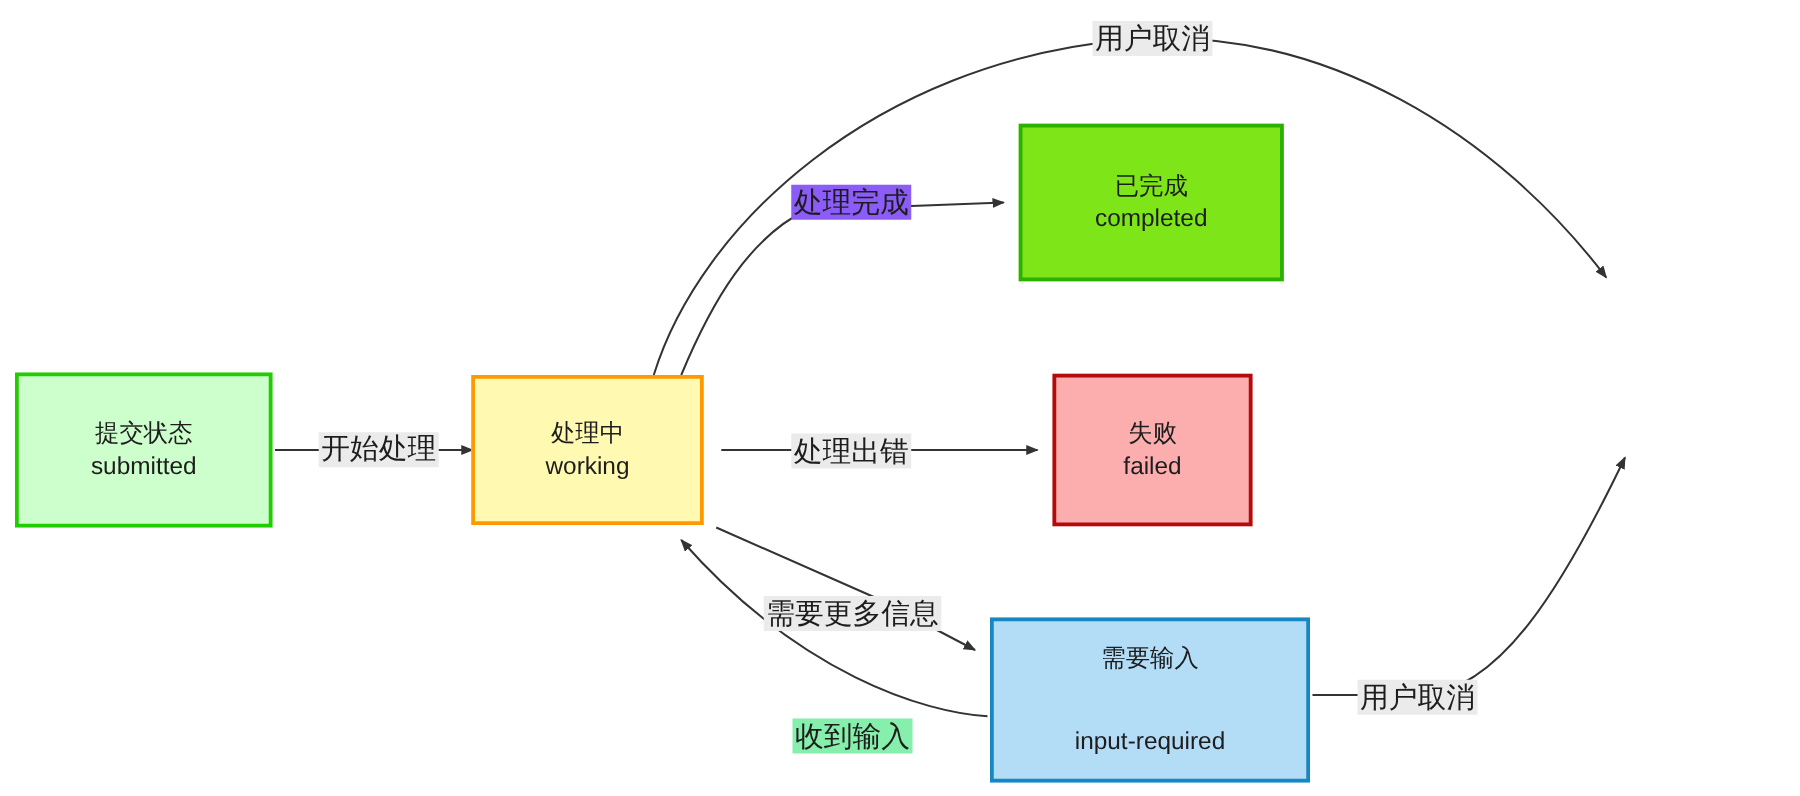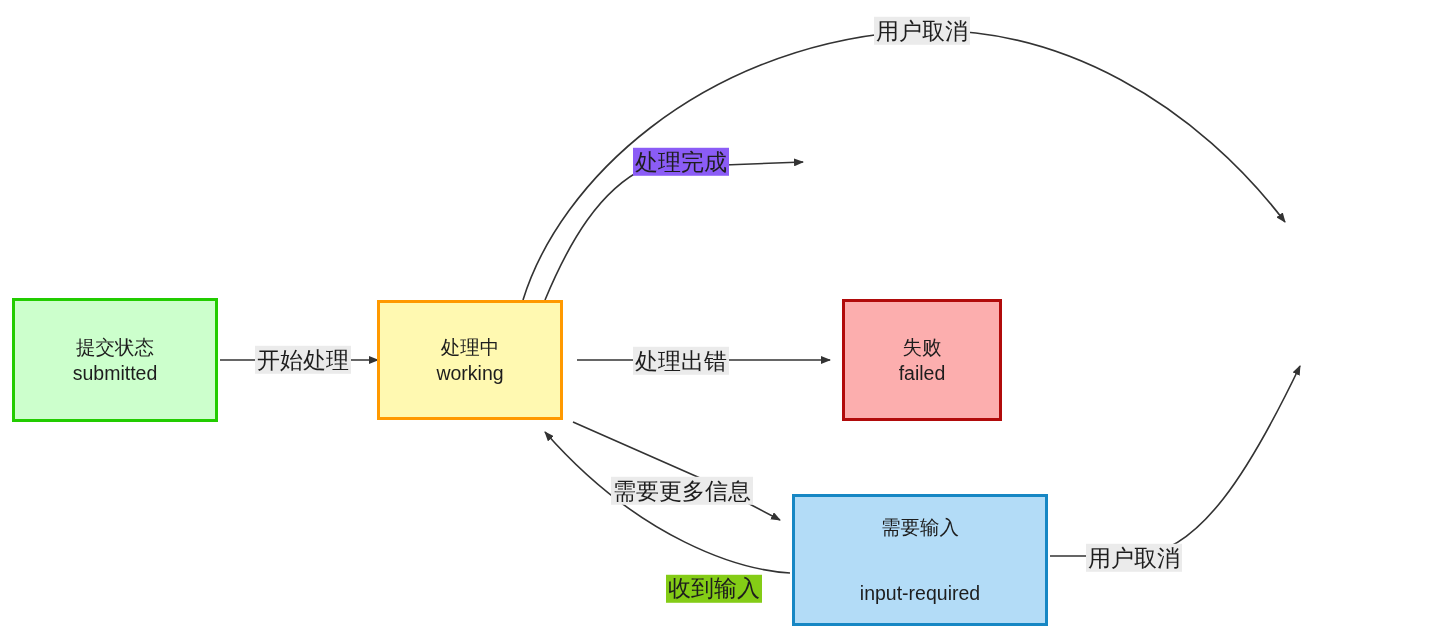--- a/index.html
+++ b/index.html
@@ -106,33 +106,37 @@
   <div class="node" id="node-submitted" style="left: 12px; top: 298px; width: 206px; height: 124px; background: rgb(204, 255, 204); border: 3px solid rgb(34, 204, 0);">
     <span class="label-cn">提交状态</span>
     <span class="label-en">submitted</span>
   </div>
 
   <div class="node" id="node-working" style="left: 377px; top: 300px; width: 186px; height: 120px; background: rgb(255, 249, 177); border: 3px solid rgb(255, 153, 0);">
     <span class="label-cn">处理中</span>
     <span class="label-en">working</span>
   </div>
 
+  <div class="node" id="node-completed" style="left: 815px; top: 99px; width: 212px; height: 126px; background: rgb(126, 229, 24); border: 3px solid rgb(43, 178, 0);">
+    <span class="label-cn">已完成</span>
+    <span class="label-en">completed</span>
+  </div>
 
   <div class="node" id="node-failed" style="left: 842px; top: 299px; width: 160px; height: 122px; background: rgb(252, 174, 174); border: 3px solid rgb(177, 11, 11);">
     <span class="label-cn">失败</span>
     <span class="label-en">failed</span>
   </div>
 
 
   <div class="node" id="node-input-required" style="left: 792px; top: 494px; width: 256px; height: 132px; background: rgb(179, 220, 247); border: 3px solid rgb(23, 135, 196); gap: 39px;">
     <span class="label-cn">需要输入</span>
     <span class="label-en">input-required</span>
   </div>
 
-  <div class="edge-label" id="edge-label-0" style="left: 303px; top: 360px; background: rgb(235, 235, 235);">开始处理</div>
+  <div class="edge-label" id="edge-label-0" style="left: 303px; top: 360px; background: rgb(235, 235, 235); font-family: Liberation Serif, serif;">开始处理</div>
   <div class="edge-label" id="edge-label-1" style="left: 922px; top: 31px; background: rgb(235, 235, 235);">用户取消</div>
   <div class="edge-label" id="edge-label-2" style="left: 681px; top: 162px; background: #8b5cf6;">处理完成</div>
   <div class="edge-label" id="edge-label-3" style="left: 681px; top: 361px; background: rgb(235, 235, 235);">处理出错</div>
   <div class="edge-label" id="edge-label-4" style="left: 682px; top: 491px; background: rgb(235, 235, 235);">需要更多信息</div>
-  <div class="edge-label" id="edge-label-5" style="left: 714px; top: 589px; background: #84cc16; font-family: Liberation Serif, serif;">收到输入</div>
+  <div class="edge-label" id="edge-label-5" style="left: 682px; top: 589px; background: #86efac;">收到输入</div>
   <div class="edge-label" id="edge-label-6" style="left: 1134px; top: 558px; background: rgb(235, 235, 235);">用户取消</div>
 
 </div>
 
 </body></html>

